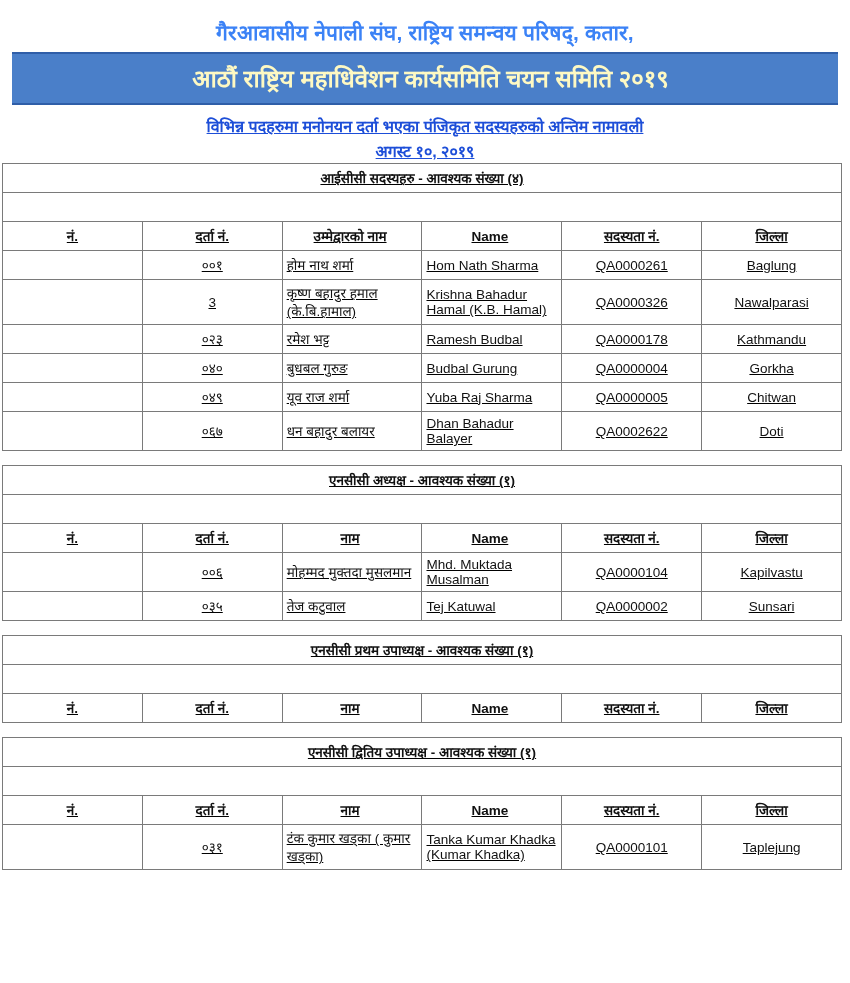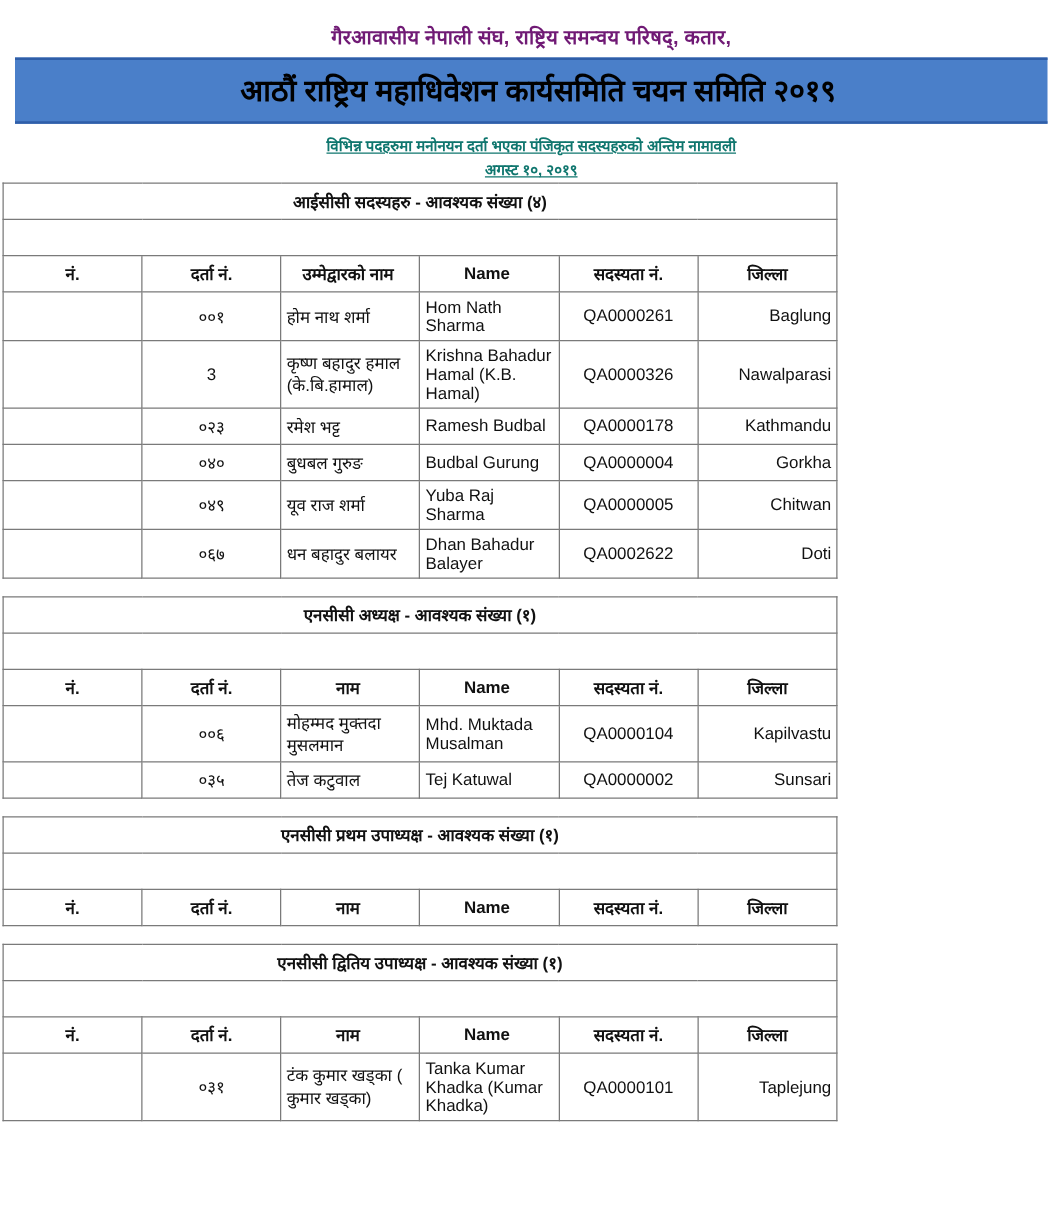--- a/index.html
+++ b/index.html
@@ -19,61 +19,62 @@
     height: 983px;
     position: relative;
     background: #ffffff;
   }
   
   .header-wrap {
     padding-top: 14px;
     text-align: center;
   }
   .title-line1 {
-    font-size: 16px;
-    font-weight: bold;
-    color: #701a75;
+    font-size: 21px;
+    font-weight: bold;
+    color: #3b82f6;
     letter-spacing: 0.2px;
     padding: 4px 0 6px 0;
   }
   .title-band {
     background: #4a7fc9;
     border-top: 2px solid #2f5ea8;
     border-bottom: 2px solid #2f5ea8;
     margin: 0 12px;
     padding: 7px 0 9px 0;
   }
   .title-line2 {
     font-size: 24px;
     font-weight: bold;
-    color: #000000;
+    color: #fef9c3;
     margin-left: 11px;
   }
   .subtitle {
-    color: #0f766e;
-    font-weight: bold;
-    font-size: 12px;
+    color: #1d4ed8;
+    font-weight: bold;
+    font-size: 16px;
     text-decoration: underline;
     padding-top: 10px;
     line-height: 1.45;
   }
   .subtitle .date {
     display: block;
     padding-top: 2px;
   }
   
   .section {
     margin: 0 10px 14px 0;
     padding-left: 0;
   }
   table.grid {
     border-collapse: collapse;
-    width: 668px;
+    width: 840px;
     margin-left: 2px;
     table-layout: fixed;
+    text-decoration: underline;
   }
   table.grid td, table.grid th {
     border: 1px solid #7a7a7a;
     font-size: 13.5px;
     padding: 4px 4px;
     height: 20px;
     color: #111;
     background: #ffffff;
   }
   .band-row td {
@@ -95,21 +96,21 @@
     text-align: center;
     font-weight: bold;
     font-size: 14px;
     padding: 5px 2px;
   }
   .c-sn      { width: 26px;  text-align: center; }
   .c-reg     { width: 66px;  text-align: center; }
   .c-npname  { width: 246px; text-align: left; padding-left: 8px; }
   .c-enname  { width: 296px; text-align: left; padding-left: 8px; }
   .c-mem     { width: 104px; text-align: center; }
-  .c-dist    { width: 100px; text-align: right; }
+  .c-dist    { width: 100px; text-align: center; }
   .hdr .c-npname, .hdr .c-enname { text-align: center; padding-left: 0; }
   .row td { background: #ffffff; }
   .nep { font-size: 13.5px; }
 </style>
 </head>
 <body>
 
 <div class="page">
 
   <div class="header-wrap">

